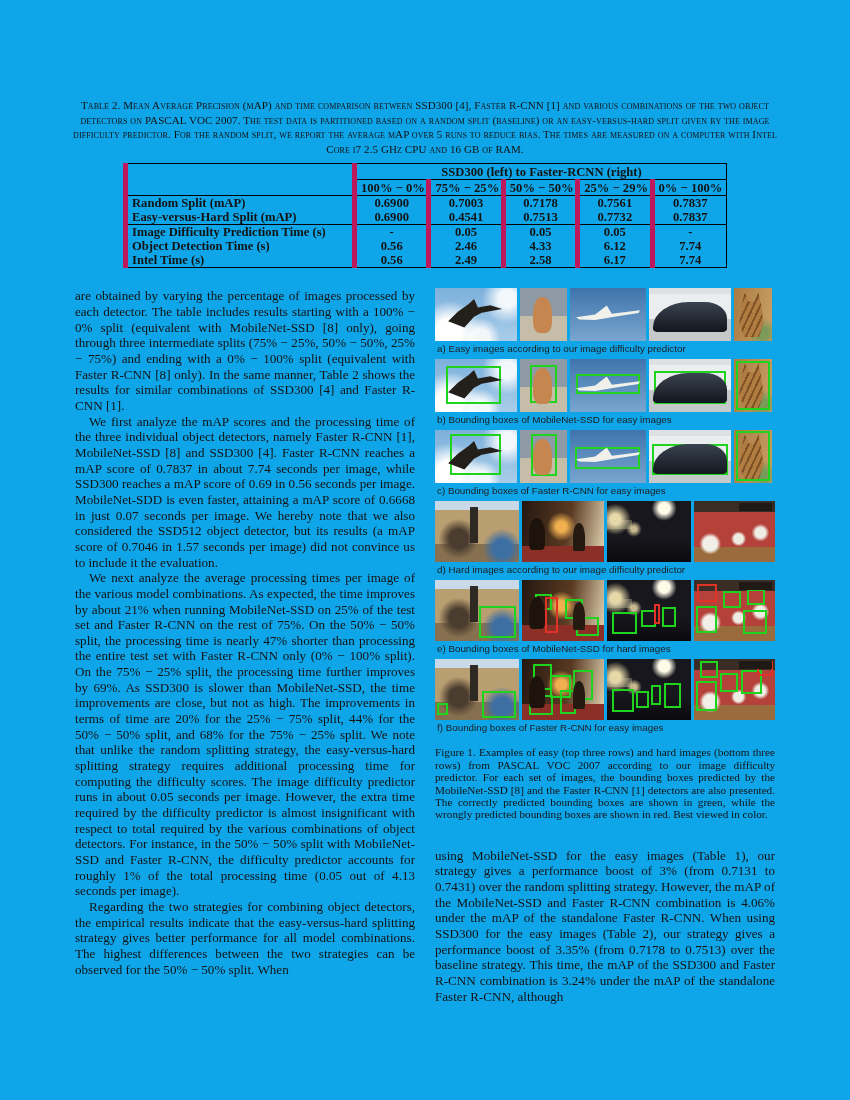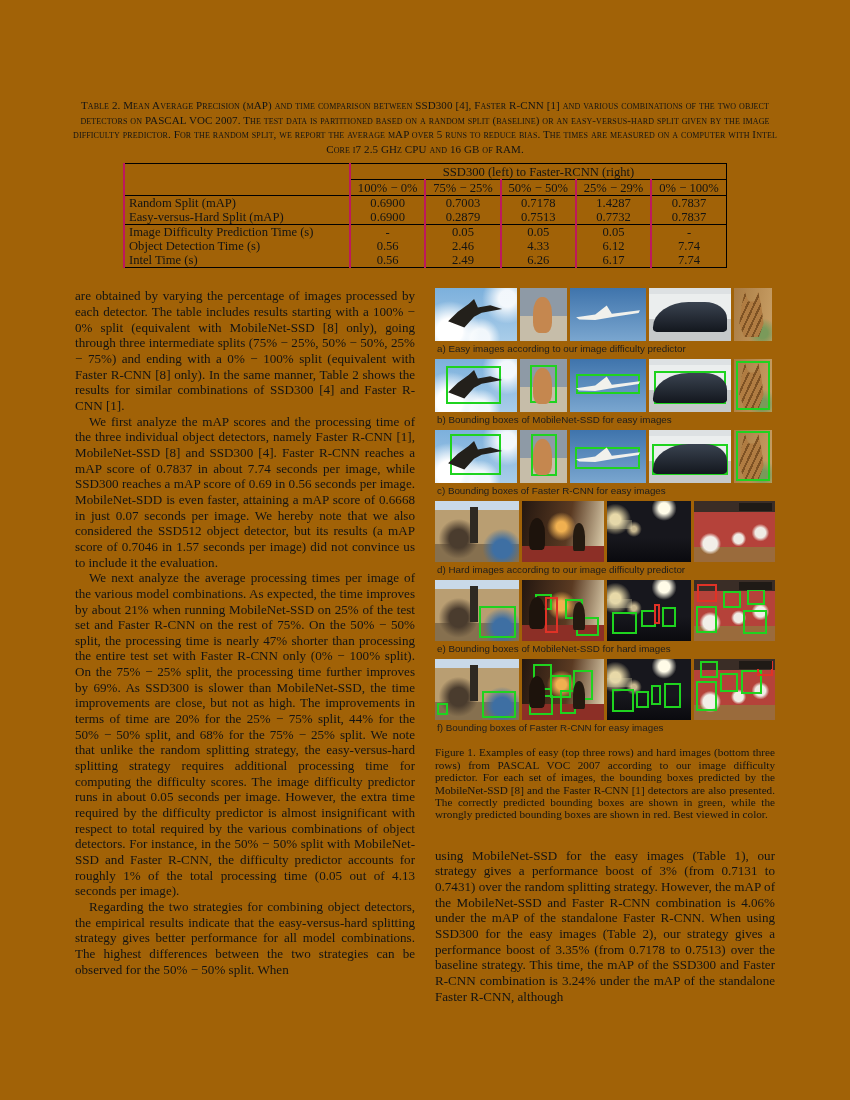--- a/index.html
+++ b/index.html
@@ -1,26 +1,26 @@
 <!DOCTYPE html>
 <html><head>
 <meta charset="utf-8">
 <style>
   html,body{margin:0;padding:0;background:#fff;}
-  .page{position:relative;width:850px;height:1100px;background:#a16207;overflow:hidden;
+  .page{position:relative;width:850px;height:1100px;background:#0ea5e9;overflow:hidden;
         font-family:"Liberation Serif", serif;color:#131313;}
 
   
   .table-caption{margin:98px auto 0;width:704px;text-align:center;
     font-variant:small-caps;font-size:11px;line-height:14.6px;letter-spacing:.1px;}
   .tablewrap{width:604px;margin:7px auto 0;}
   table.results{width:100%;border-collapse:collapse;border:1.4px solid #000;
     font-size:12.6px;table-layout:fixed;}
-  table.results th,table.results td{font-weight:normal;padding:0 4px;height:14px;
-    line-height:14px;text-align:center;border-left:2px solid #be185d;border-right:1px solid #000;
+  table.results th,table.results td{font-weight:bold;padding:0 4px;height:14px;
+    line-height:14px;text-align:center;border-left:5px solid #be185d;border-right:1px solid #000;
     overflow:hidden;white-space:nowrap;}
   table.results .lbl{text-align:left;width:216px;}
   table.results th.span-h{border-bottom:1px solid #000;height:15px;}
   table.results thead tr.colrow th{border-bottom:1px solid #000;height:15px;}
   table.results th.corner{border-bottom:1px solid #000;}
   table.results tbody tr.group-start td{border-top:1px solid #000;}
 
   
   .cols{display:flex;margin:20px 75px 0;gap:20px;}
   .col{width:340px;}
@@ -109,27 +109,27 @@
             <th class="colh">25% − 29%</th>
             <th class="colh">0% − 100%</th>
           </tr>
         </thead>
       <tbody>
           <tr>
             <td class="lbl">Random Split (mAP)</td>
             <td>0.6900</td>
             <td>0.7003</td>
             <td>0.7178</td>
-            <td>1.4287</td>
+            <td>0.7561</td>
             <td>0.7837</td>
           </tr>
           <tr>
             <td class="lbl">Easy-versus-Hard Split (mAP)</td>
             <td>0.6900</td>
-            <td>0.2879</td>
+            <td>0.4541</td>
             <td>0.7513</td>
             <td>0.7732</td>
             <td>0.7837</td>
           </tr>
           <tr class="group-start">
             <td class="lbl">Image Difficulty Prediction Time (s)</td>
             <td>-</td>
             <td>0.05</td>
             <td>0.05</td>
             <td>0.05</td>
@@ -140,21 +140,21 @@
             <td>0.56</td>
             <td>2.46</td>
             <td>4.33</td>
             <td>6.12</td>
             <td>7.74</td>
           </tr>
           <tr>
             <td class="lbl">Intel Time (s)</td>
             <td>0.56</td>
             <td>2.49</td>
-            <td>6.26</td>
+            <td>2.58</td>
             <td>6.17</td>
             <td>7.74</td>
           </tr>
         </tbody>
     </table>
   </div>
 
   <div class="cols">
 
     <div class="col col-left">

